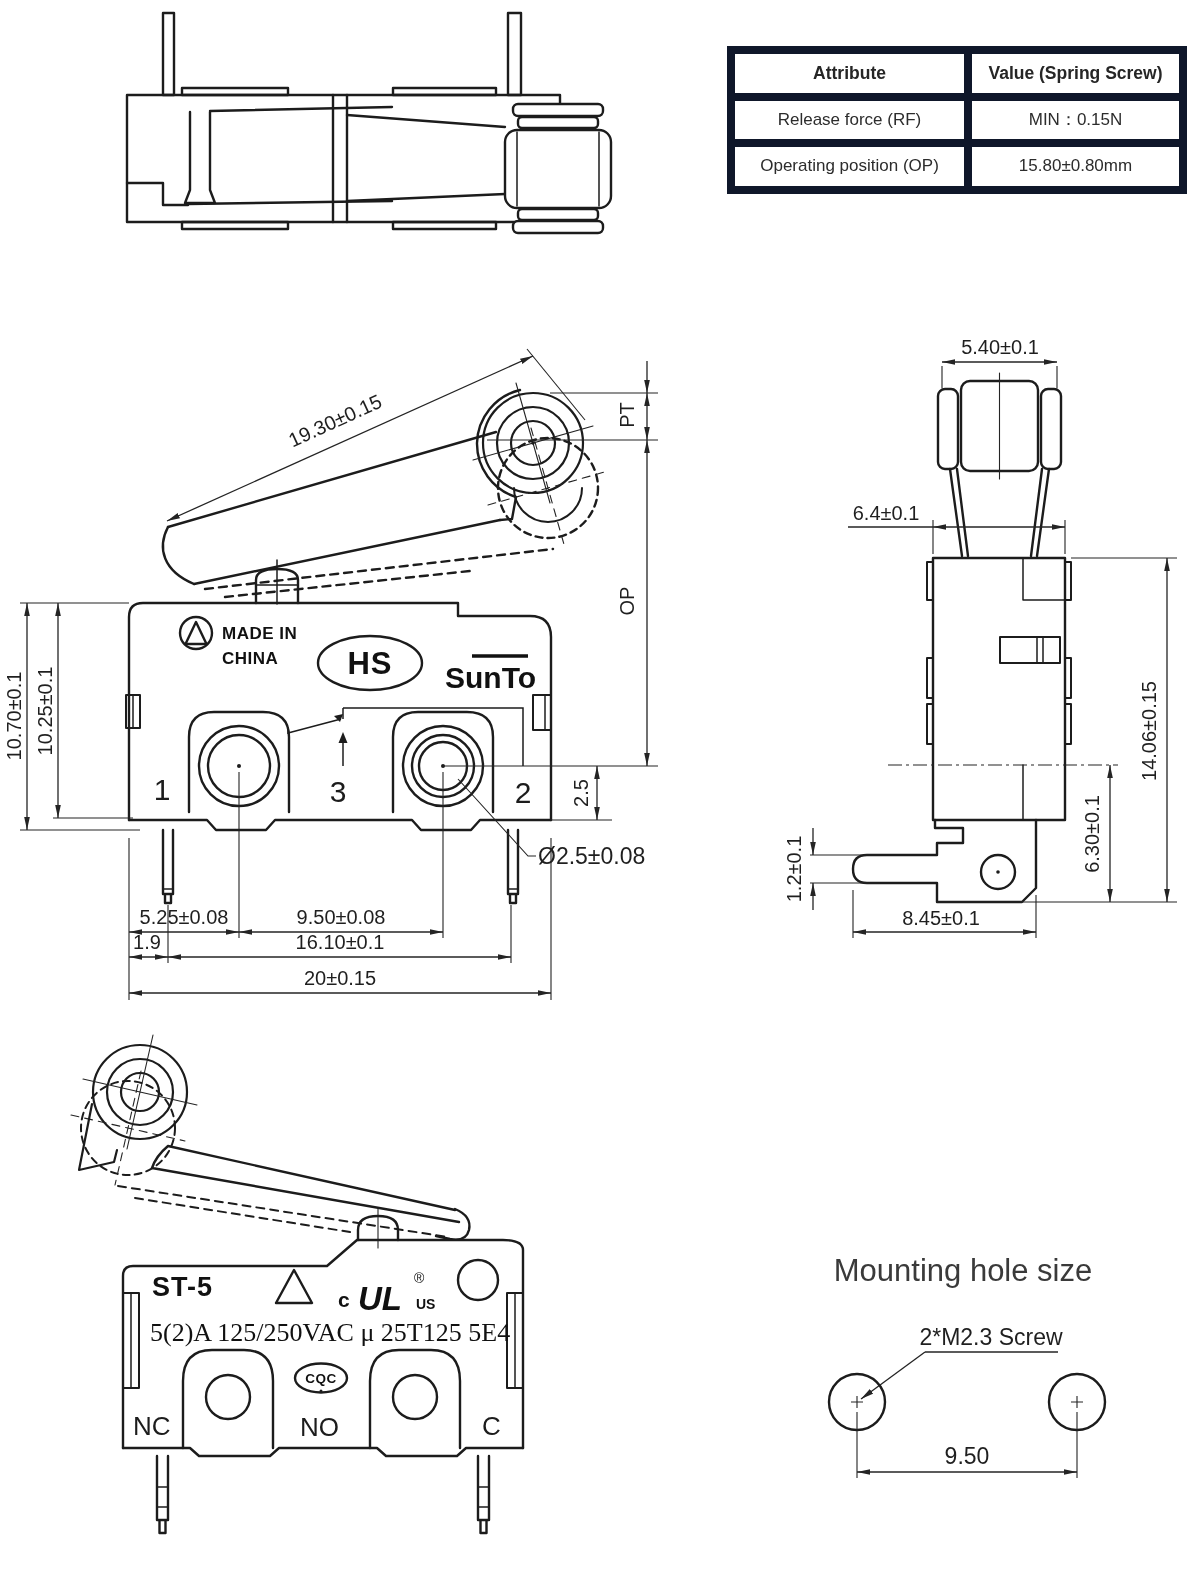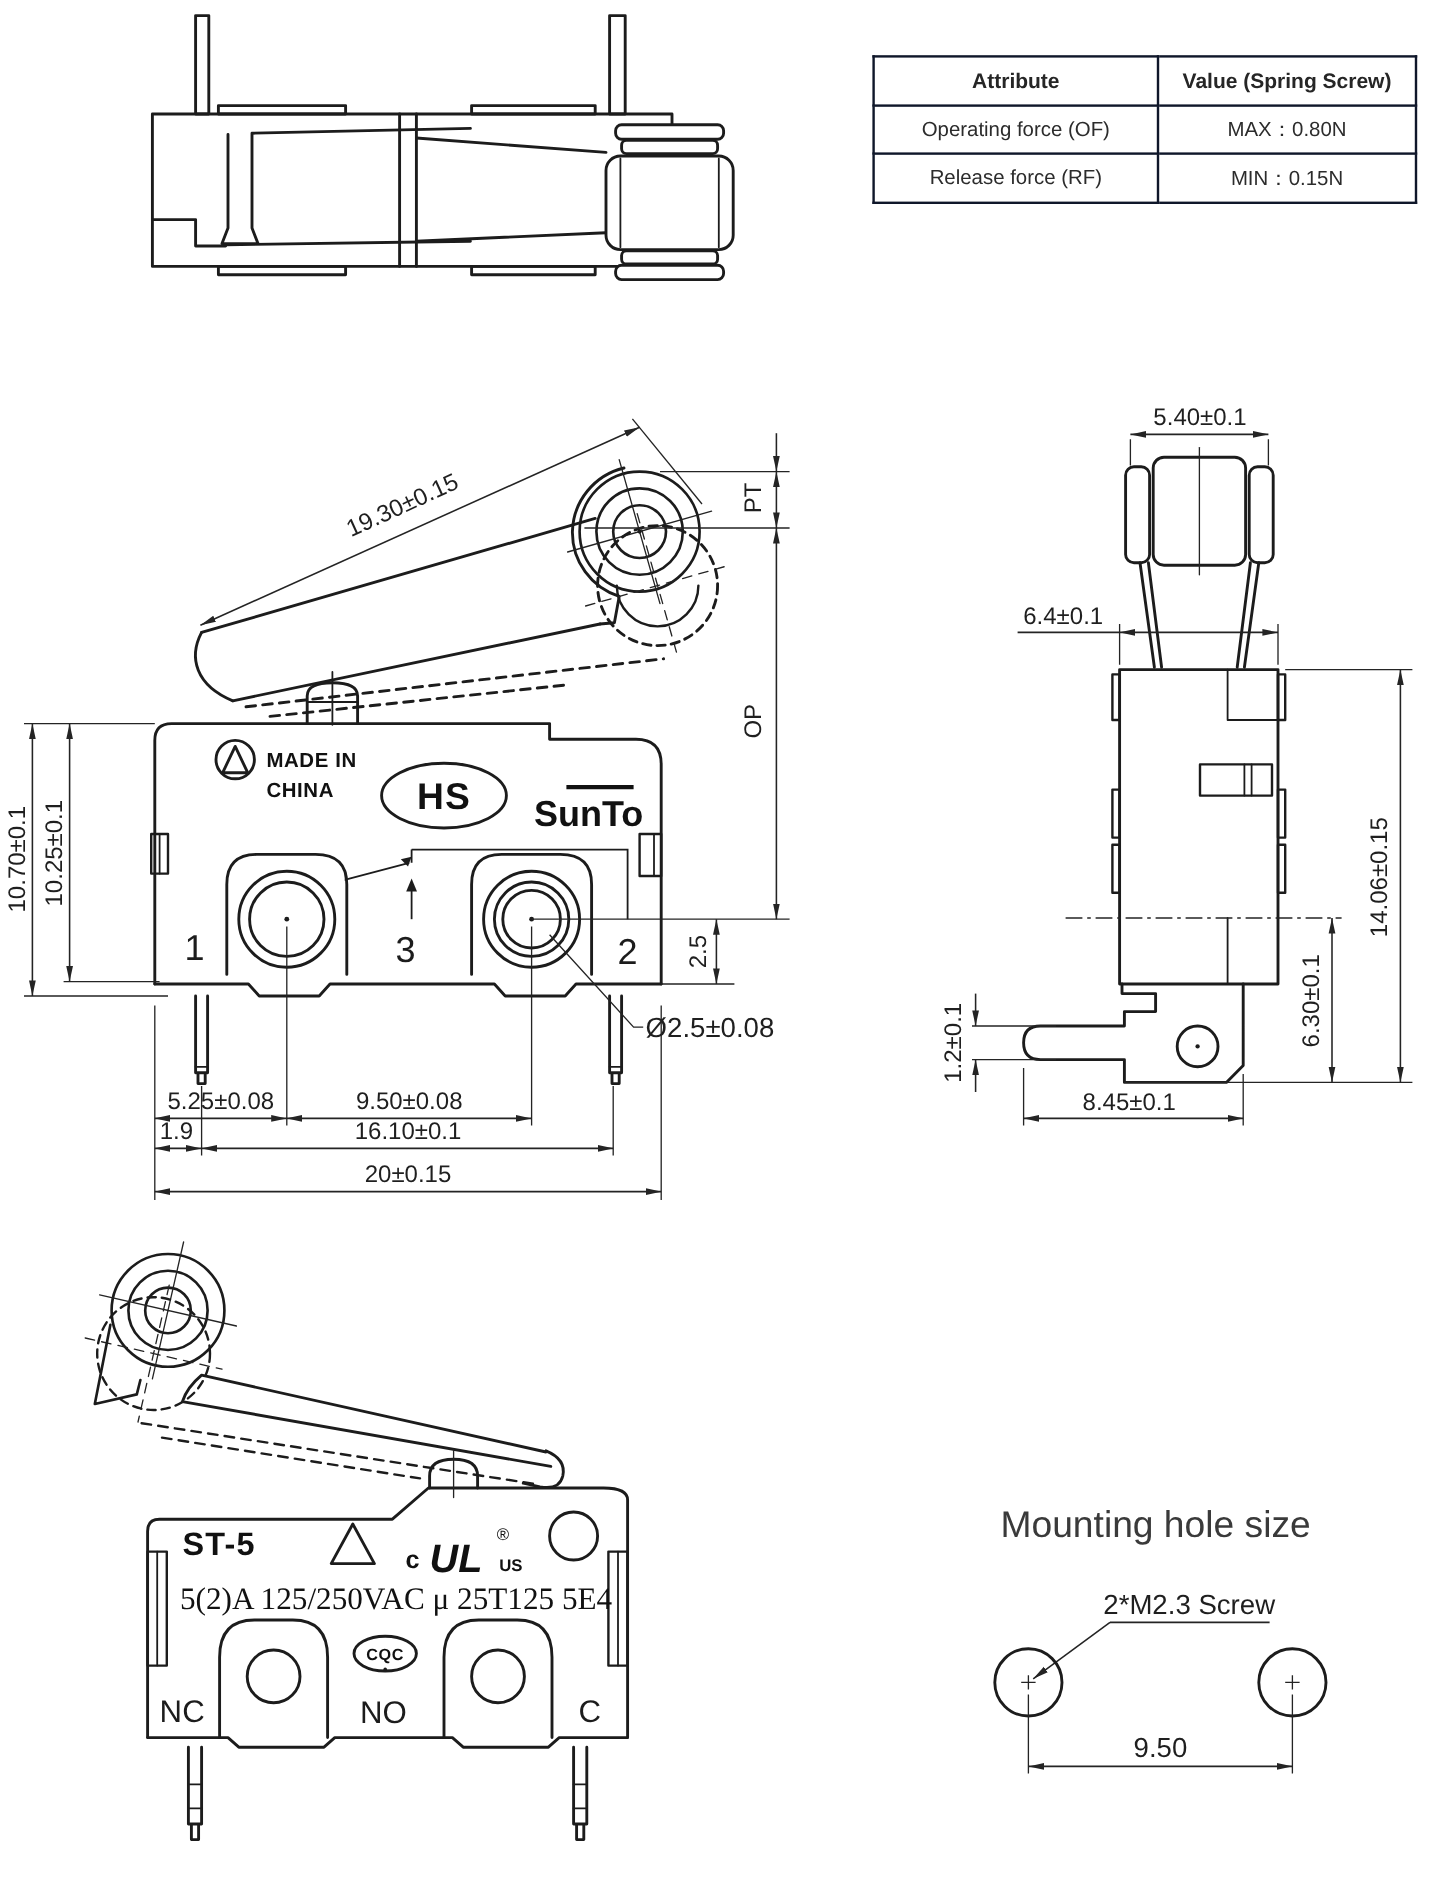--- a/index.html
+++ b/index.html
@@ -17,21 +17,21 @@
   .white{fill:#ffffff;}
   
   .dt{font-family:"Liberation Sans",sans-serif;font-size:20px;fill:#1f1f1f;}
   .dts{font-family:"Liberation Sans",sans-serif;font-size:23px;fill:#1f1f1f;}
   .term{font-family:"Liberation Sans",sans-serif;font-size:30px;fill:#1c1c1c;}
   .mark{font-family:"Liberation Sans",sans-serif;font-weight:bold;fill:#111;}
   .serif{font-family:"Liberation Serif",serif;font-size:26px;fill:#111;}
   .mid{text-anchor:middle;}
   
   #spec-table{position:absolute;left:727px;top:46px;border-collapse:collapse;table-layout:fixed;}
-  #spec-table td{border:2px solid #0f172a;height:38.5px;text-align:center;vertical-align:middle;
+  #spec-table td{border:8px solid #0f172a;height:38.5px;text-align:center;vertical-align:middle;
                  font-size:17px;color:#2c2c2c;padding:0 4px;}
   #spec-table td.h{font-weight:bold;font-size:17.5px;color:#262626;}
   #spec-table col.c1{width:237px;} #spec-table col.c2{width:215px;}
   
 </style>
 </head>
 <body>
 
 <div id="canvas">
 
@@ -64,26 +64,26 @@
     <colgroup>
         <col class="c1">
         <col class="c2">
       </colgroup>
     <tbody>
         <tr>
       <td class="h">Attribute</td>
       <td class="h">Value (Spring Screw)</td>
     </tr>
     <tr>
-      <td>Operating force (OF)</td>
-      <td>MAX：0.80N</td>
+      <td>Release force (RF)</td>
+      <td>MIN：0.15N</td>
     </tr>
     <tr>
-      <td>Release force (RF)</td>
-      <td>MIN：0.15N</td>
+      <td>Operating position (OP)</td>
+      <td>15.80±0.80mm</td>
     </tr>
   </tbody>
     </table>
 
   <svg style="left:15px;top:335px" width="650" height="680" viewBox="15 335 650 680">
     <defs>
       <marker id="fa" viewBox="0 0 12 6" refX="12" refY="3" markerWidth="13" markerHeight="7" orient="auto-start-reverse" markerUnits="userSpaceOnUse">
         <path d="M12,3 L0,0.4 L0,5.6 Z" fill="#242424"></path>
       </marker>
     </defs>

